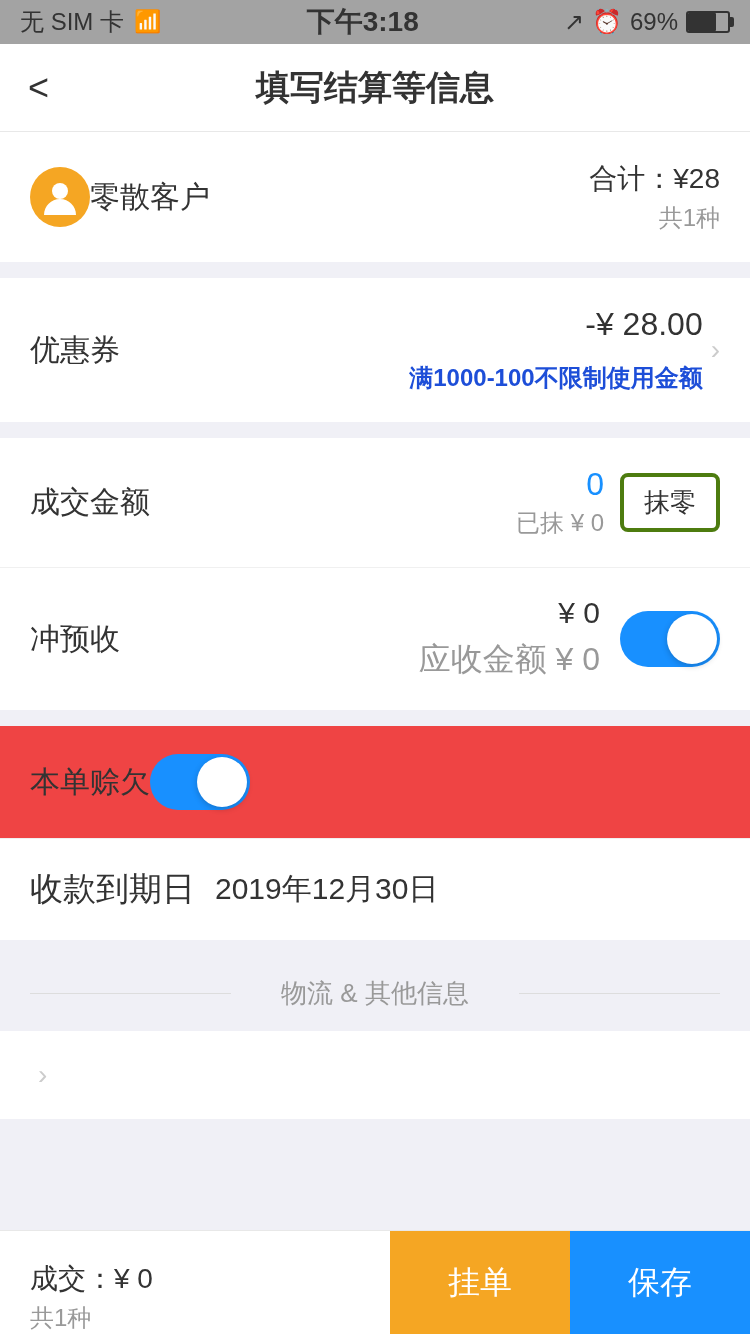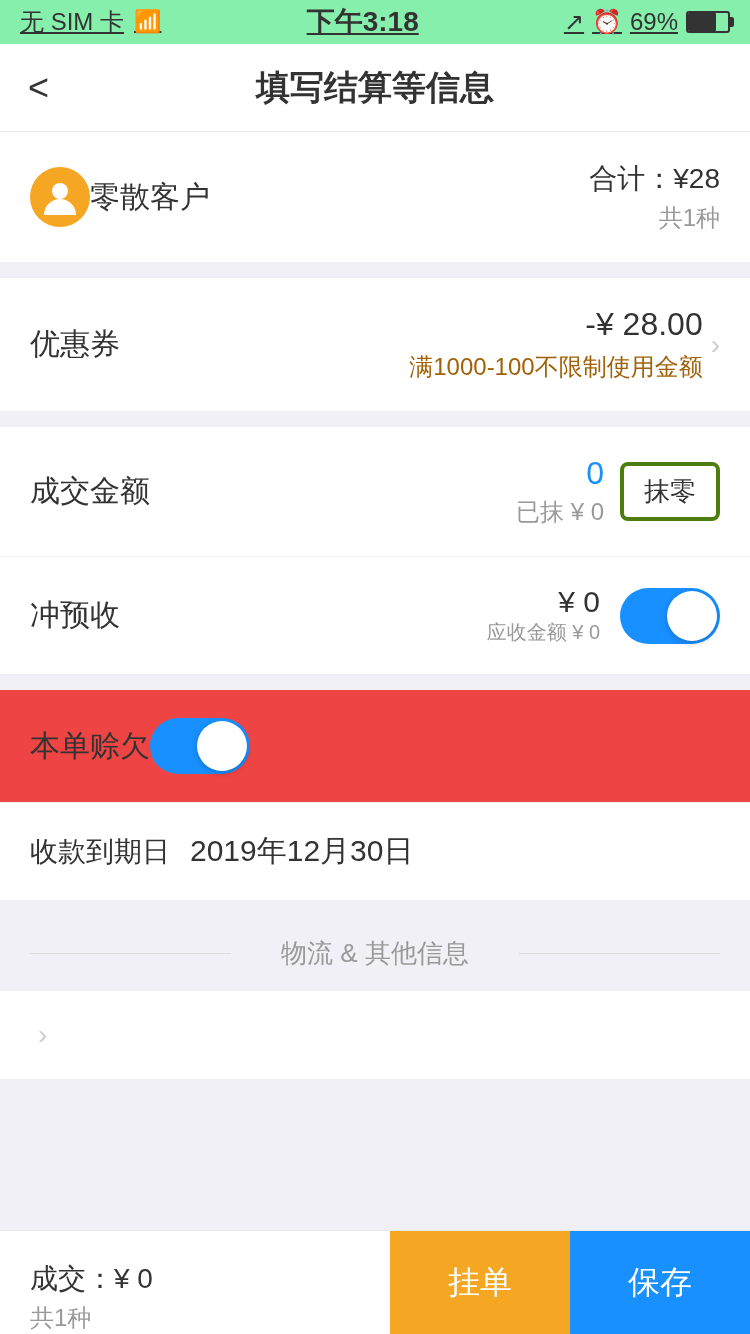--- a/index.html
+++ b/index.html
@@ -11,28 +11,27 @@
       font-family: -apple-system, "PingFang SC", "Helvetica Neue", Arial, sans-serif;
       font-size: 28px;
       color: #333;
       position: relative;
     }
 
     
     .status-bar {
       width: 100%;
       height: 44px;
-      background: #86efac;
+      background: #a3a3a3;
       display: flex;
       align-items: center;
       justify-content: space-between;
       padding: 0 20px;
       font-size: 24px;
       font-weight: 500;
-      text-decoration: underline;
     }
     .status-left {
       display: flex;
       align-items: center;
       gap: 10px;
     }
     .status-center {
       font-size: 28px;
       font-weight: 600;
     }
@@ -180,23 +179,24 @@
       flex: 1;
       justify-content: flex-end;
     }
     .coupon-discount {
       font-size: 32px;
       color: #333;
       font-weight: 500;
     }
     .coupon-sub {
       font-size: 24px;
-      color: #a16207;
-      text-align: right;
-      margin-top: 8px;
+      color: #1d4ed8;
+      text-align: right;
+      margin-top: 19px;
+      font-weight: bold;
     }
     .coupon-right-col {
       text-align: right;
       flex: 1;
     }
     .chevron-right {
       color: #ccc;
       font-size: 28px;
       margin-left: 8px;
     }
@@ -238,23 +238,23 @@
       gap: 20px;
     }
     .prepay-amount-col {
       text-align: right;
     }
     .prepay-main {
       font-size: 30px;
       color: #333;
     }
     .prepay-sub {
-      font-size: 20px;
+      font-size: 32px;
       color: #999;
-      margin-top: 0;
+      margin-top: 8px;
     }
 
     
     .toggle {
       width: 100px;
       height: 56px;
       border-radius: 28px;
       background: #1890ff;
       position: relative;
       cursor: pointer;
@@ -286,21 +286,21 @@
     
     .date-row {
       background: #fff;
       padding: 28px 30px;
       display: flex;
       align-items: center;
       min-height: 88px;
       border-top: 1px solid #f0f0f0;
     }
     .date-label {
-      font-size: 28px;
+      font-size: 33px;
       color: #333;
       margin-right: 20px;
     }
     .date-value {
       font-size: 30px;
       color: #333;
     }
 
     
     .logistics-divider {

